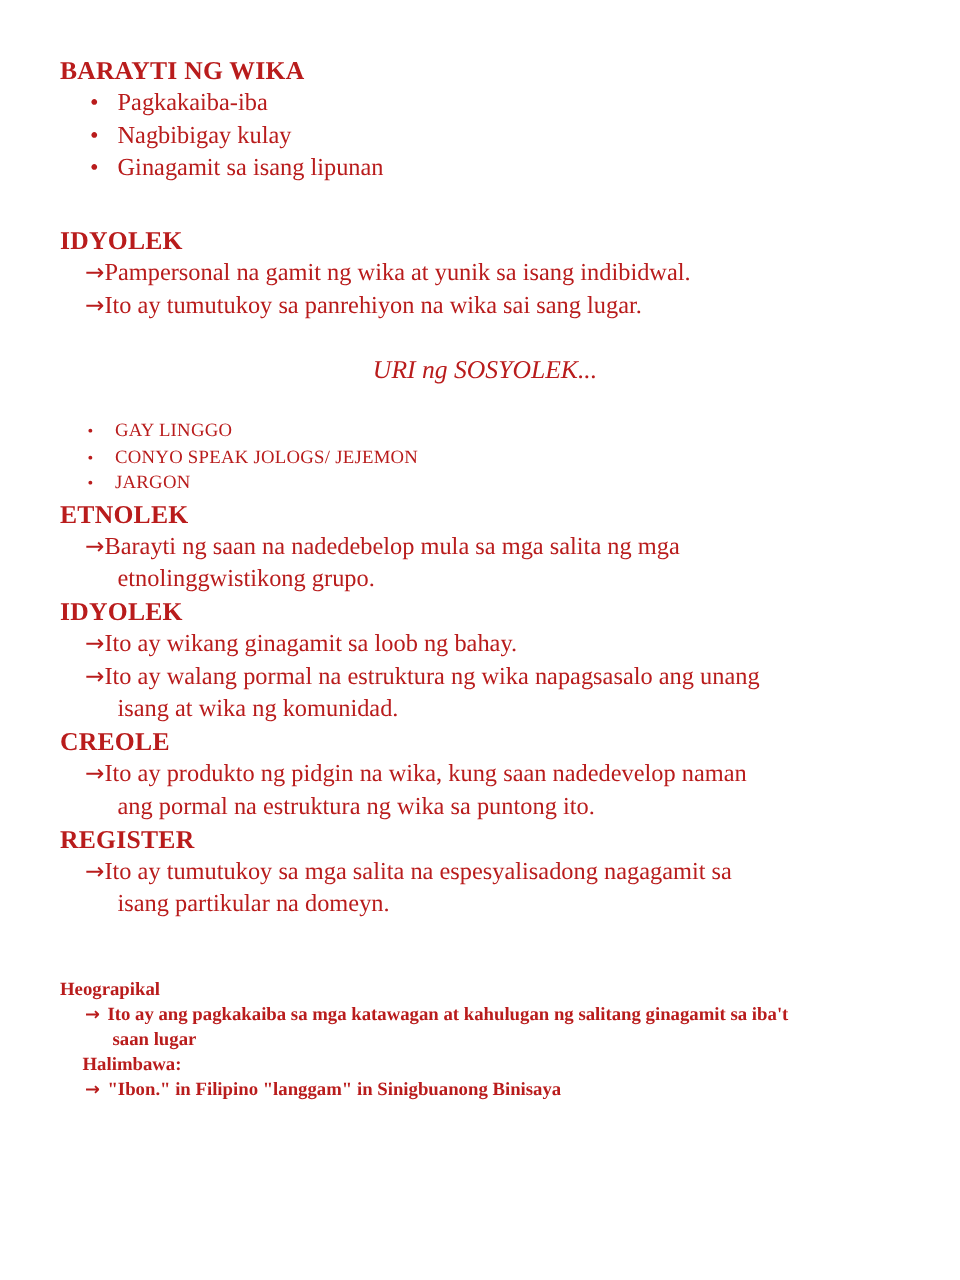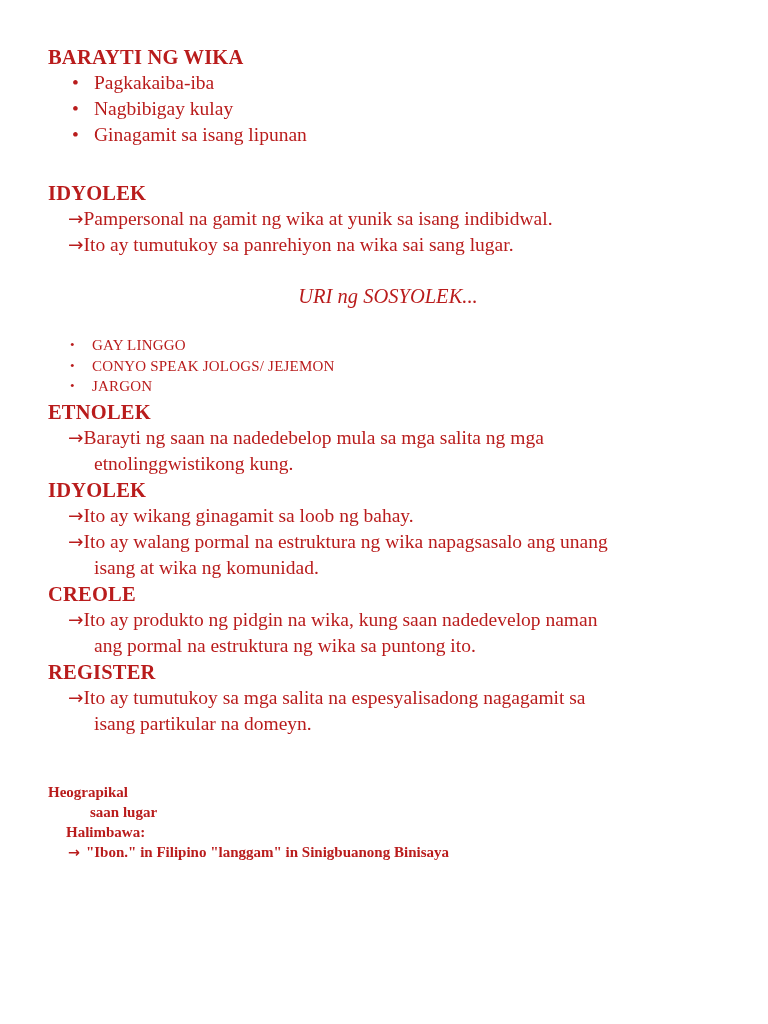--- a/index.html
+++ b/index.html
@@ -121,21 +121,21 @@
     <li class="bli">
       <span class="bdot">•</span>
       <span>JARGON</span>
     </li>
   </ul>
 
   <section class="sec gap-b">
     <h2 class="shead">ETNOLEK</h2>
     <div class="ai">
       <div class="l1"><span class="arrow">→</span><span>Barayti ng saan na nadedebelop mula sa mga salita ng mga</span></div>
-      <div class="l2">etnolinggwistikong kung.</div>
+      <div class="l2">etnolinggwistikong grupo.</div>
     </div>
   </section>
 
   <section class="sec">
     <h2 class="shead">IDYOLEK</h2>
     <div class="ai">
       <div class="l1"><span class="arrow">→</span><span>Ito ay wikang ginagamit sa loob ng bahay.</span></div>
     </div>
   </section>
 
@@ -157,20 +157,23 @@
   <section class="sec">
     <h2 class="shead">REGISTER</h2>
     <div class="ai">
       <div class="l1"><span class="arrow">→</span><span>Ito ay tumutukoy sa mga salita na espesyalisadong nagagamit sa</span></div>
       <div class="l2">isang partikular na domeyn.</div>
     </div>
   </section>
 
   <div class="footer">
     <h3 class="fhead">Heograpikal</h3>
+    <div class="fai">
+      <span class="arrow">→</span><span>Ito ay ang pagkakaiba sa mga katawagan at kahulugan ng salitang ginagamit sa iba't</span>
+    </div>
     <div class="fl2">saan lugar</div>
     <div class="flabel">Halimbawa:</div>
     <div class="fai">
       <span class="arrow">→</span><span>"Ibon." in Filipino "langgam" in Sinigbuanong Binisaya</span>
     </div>
   </div>
 
 </div>
 
 </body></html>

